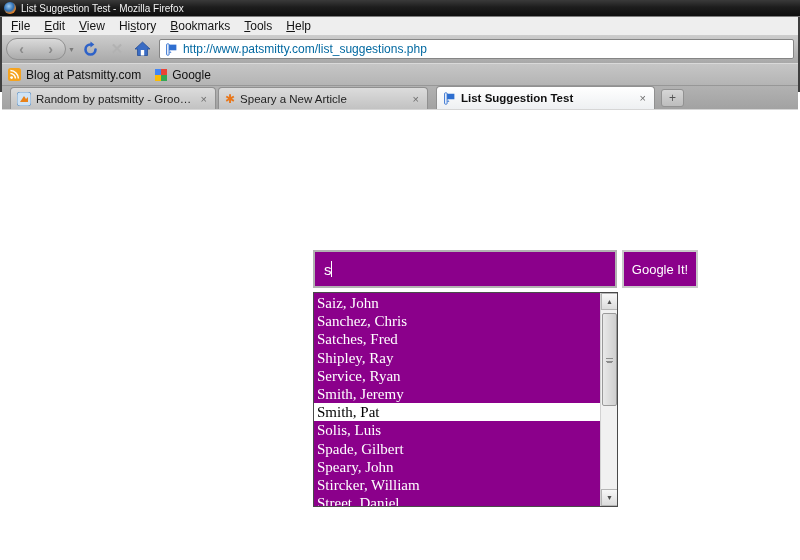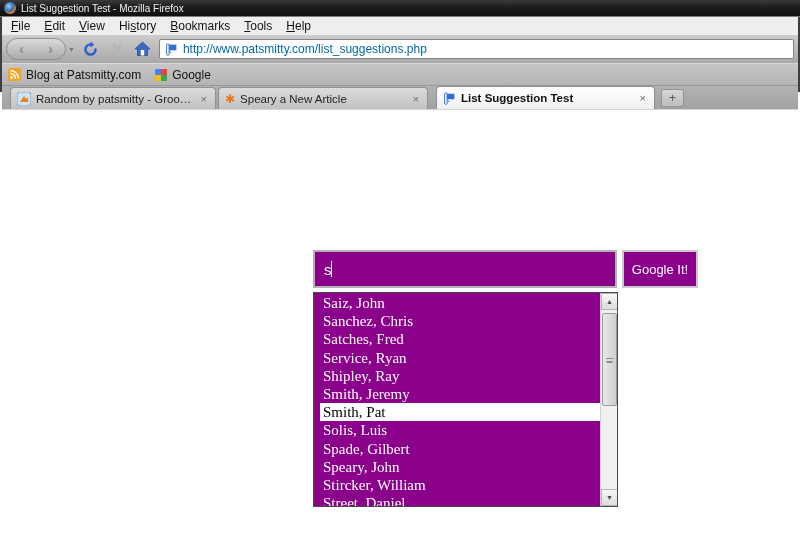--- a/index.html
+++ b/index.html
@@ -115,21 +115,21 @@
   .google-btn {
     position:absolute; left:622px; top:140px; width:76px; height:38px;
     background:var(--purple); border:2px solid #c9c9c9;
     color:#fff; font-family:"Liberation Sans", sans-serif; font-size:13px;
   }
 
   .list-box {
     position:absolute; left:313px; top:182px; width:305px; height:215px;
     border:1px solid #4a4a4a; background:var(--purple); overflow:hidden;
   }
-  .list-items { position:absolute; left:0; top:1px; right:17px;padding-left:6px; }
+  .list-items { position:absolute; left:0; top:1px; right:17px; }
   .list-item {
     height:18.2px; line-height:18.2px; padding-left:3px;
     font-family:"Liberation Serif", serif; font-size:15px; color:#fff;
     white-space:nowrap; overflow:hidden;
   }
   .list-item.selected { background:#ffffff; color:#000; }
 
   
   .sbar { position:absolute; right:0; top:0; width:17px; height:100%; background:#f1f1f1; border-left:1px solid #d2d2d2; }
   .sbtn {
@@ -260,22 +260,22 @@
     <div class="caret"></div>
   </div>
 
   <button class="google-btn">Google It!</button>
 
   <div class="list-box">
     <div class="list-items">
       <div class="list-item">Saiz, John</div>
       <div class="list-item">Sanchez, Chris</div>
       <div class="list-item">Satches, Fred</div>
+      <div class="list-item">Shipley, Ray</div>
       <div class="list-item">Service, Ryan</div>
-      <div class="list-item">Shipley, Ray</div>
       <div class="list-item">Smith, Jeremy</div>
       <div class="list-item selected">Smith, Pat</div>
       <div class="list-item">Solis, Luis</div>
       <div class="list-item">Spade, Gilbert</div>
       <div class="list-item">Speary, John</div>
       <div class="list-item">Stircker, William</div>
       <div class="list-item">Street, Daniel</div>
     </div>
 
     <div class="sbar">

